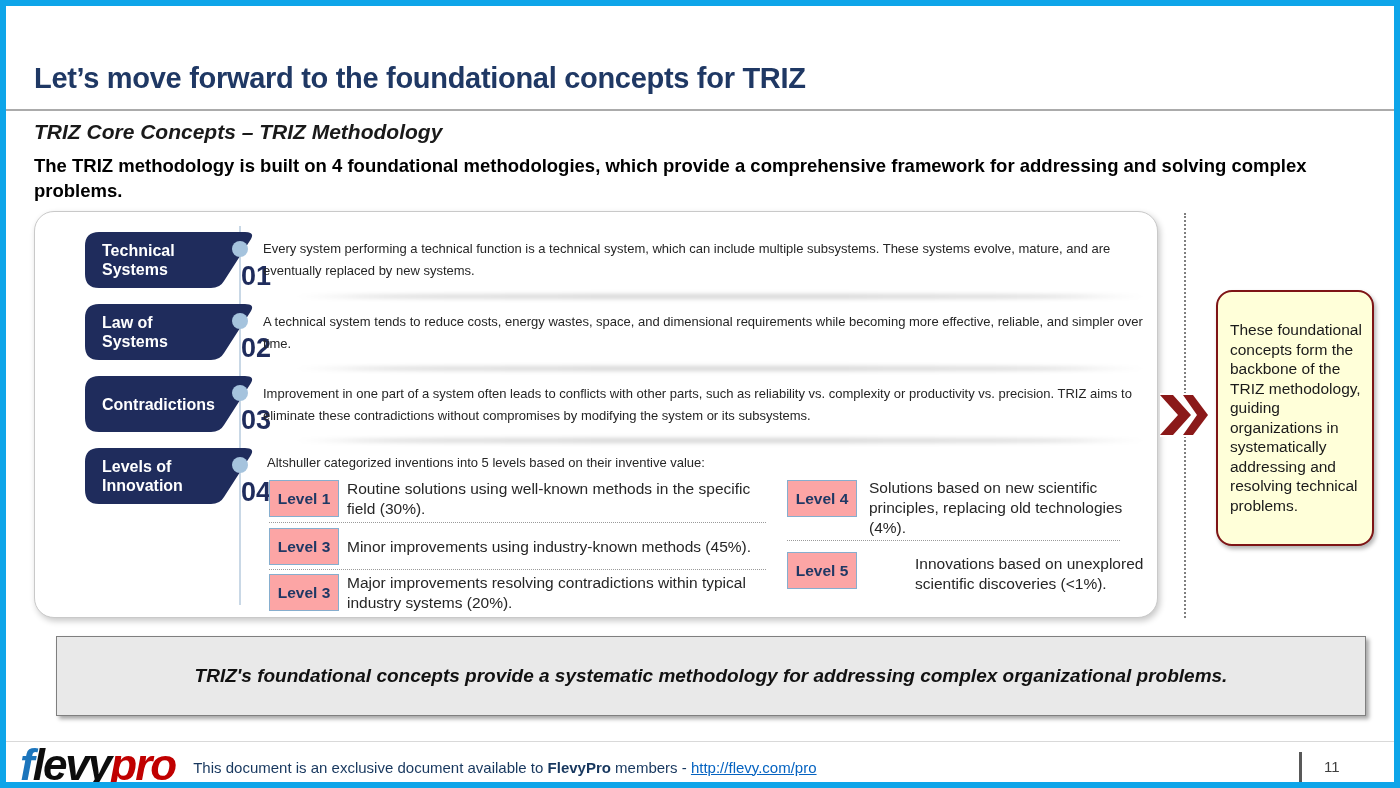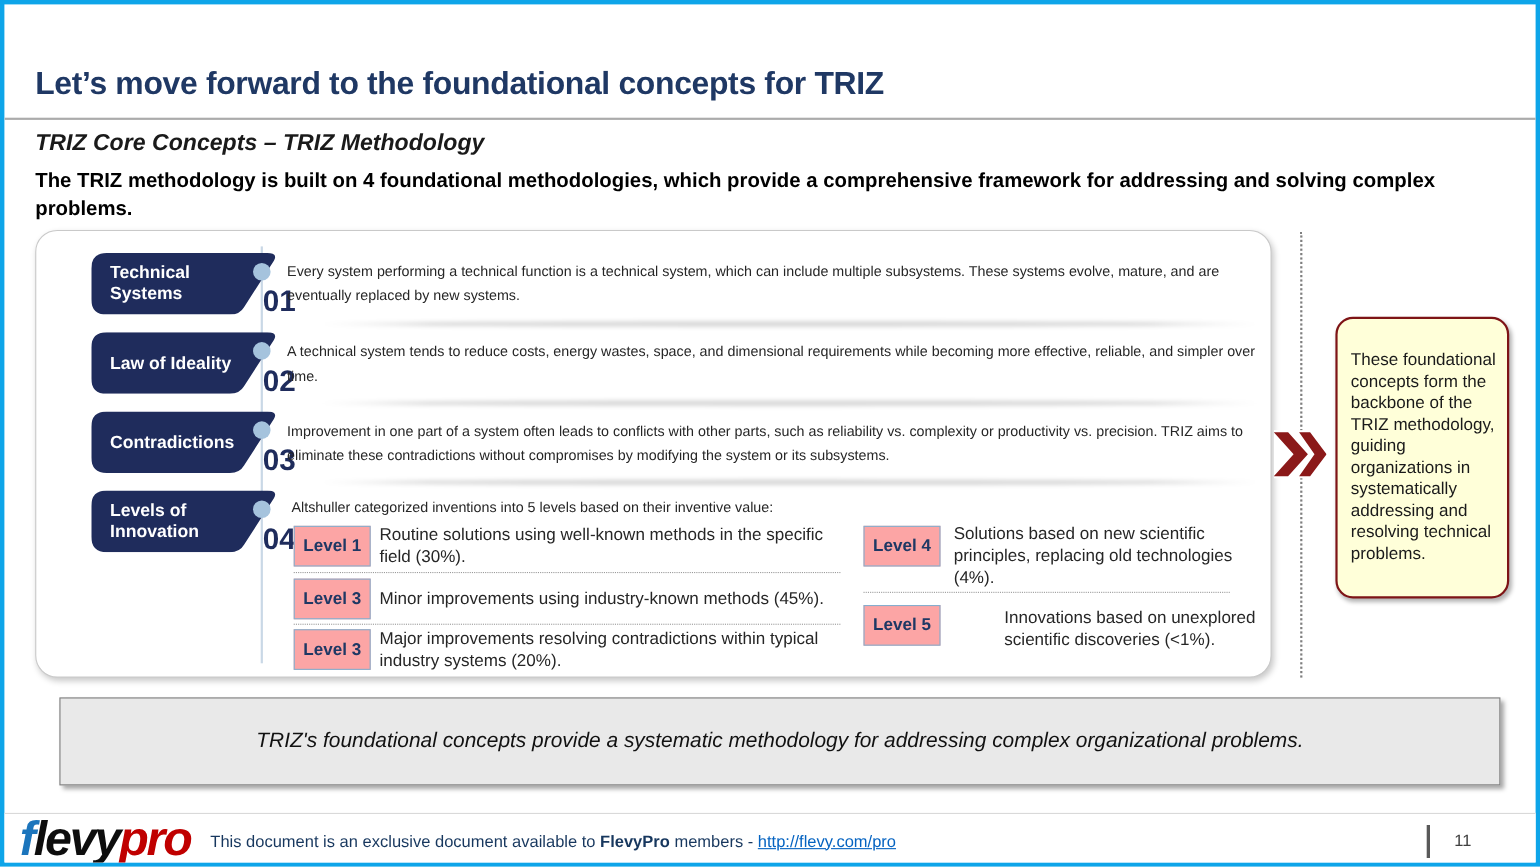--- a/index.html
+++ b/index.html
@@ -1,20 +1,20 @@
 <!DOCTYPE html>
 <html><head>
 <meta charset="utf-8">
 <style>
   * { margin:0; padding:0; box-sizing:border-box; }
   html,body { background:#fff; }
   body { font-family:"Liberation Sans", sans-serif; }
   .slide {
     position:relative; width:1400px; height:788px; background:#fff;
-    border:4px solid #0ea5e9; overflow:hidden;
+    border:6px solid #0ea5e9; overflow:hidden;
   }
   
   .title {
     position:absolute; left:28px; top:56px; font-size:29px; font-weight:bold;
     color:#1F3864; letter-spacing:-0.3px; white-space:nowrap;
   }
   .title-rule { position:absolute; left:0; top:103px; width:1400px; height:1.5px; background:#ABABAB; }
   .subtitle {
     position:absolute; left:28px; top:114px; font-size:21px; font-weight:bold;
     font-style:italic; color:#1a1a1a; white-space:nowrap;
@@ -71,21 +71,21 @@
     box-shadow:2px 3px 4px rgba(0,0,0,0.3);
     padding:28px 10px 10px 12px; font-size:15.5px; line-height:19.5px; color:#1a1a1a;
   }
   
   .takeaway {
     position:absolute; left:50px; top:630px; width:1310px; height:80px;
     background:#E9E9E9; border:1.5px solid #7F7F7F;
     box-shadow:3px 3px 4px rgba(0,0,0,0.35);
     display:flex; align-items:center; justify-content:center;
   }
-  .takeaway p { font-size:19px; font-weight:normal; font-style:italic; color:#111; text-align:center; padding:0 40px; }
+  .takeaway p { font-size:19px; font-weight:bold; font-style:italic; color:#111; text-align:center; padding:0 40px; }
   
   .footer {
     position:absolute; left:0; top:735px; width:1400px; height:51px; background:#fff;
     border-top:1px solid #D9D9D9; display:flex; align-items:center;
   }
   .logo {
     font-style:italic; font-weight:800; font-size:44px; letter-spacing:-2px;
     margin-left:14px; line-height:1; transform:translateY(-2px); white-space:nowrap;
   }
   .logo .f { color:#1C75BC; } .logo .levy { color:#0d0d0d; } .logo .pro { color:#C00000; }
@@ -112,21 +112,21 @@
       <svg width="172" height="56" viewBox="0 0 172 56">
         <path d="M14,0 H160 Q170,0 166,7 L139,49 Q135,56 126,56 H14 Q0,56 0,42 V14 Q0,0 14,0 Z" fill="#1F2C5C"></path>
       </svg>
       <span class="label">Technical Systems</span>
       <span class="num">01</span>
     </div>
     <div class="banner" style="top:92px">
       <svg width="172" height="56" viewBox="0 0 172 56">
         <path d="M14,0 H160 Q170,0 166,7 L139,49 Q135,56 126,56 H14 Q0,56 0,42 V14 Q0,0 14,0 Z" fill="#1F2C5C"></path>
       </svg>
-      <span class="label">Law of Ideality</span>
+      <span class="label">Law of Systems</span>
       <span class="num">02</span>
     </div>
     <div class="banner" style="top:164px">
       <svg width="172" height="56" viewBox="0 0 172 56">
         <path d="M14,0 H160 Q170,0 166,7 L139,49 Q135,56 126,56 H14 Q0,56 0,42 V14 Q0,0 14,0 Z" fill="#1F2C5C"></path>
       </svg>
       <span class="label">Contradictions</span>
       <span class="num">03</span>
     </div>
     <div class="banner" style="top:236px">

